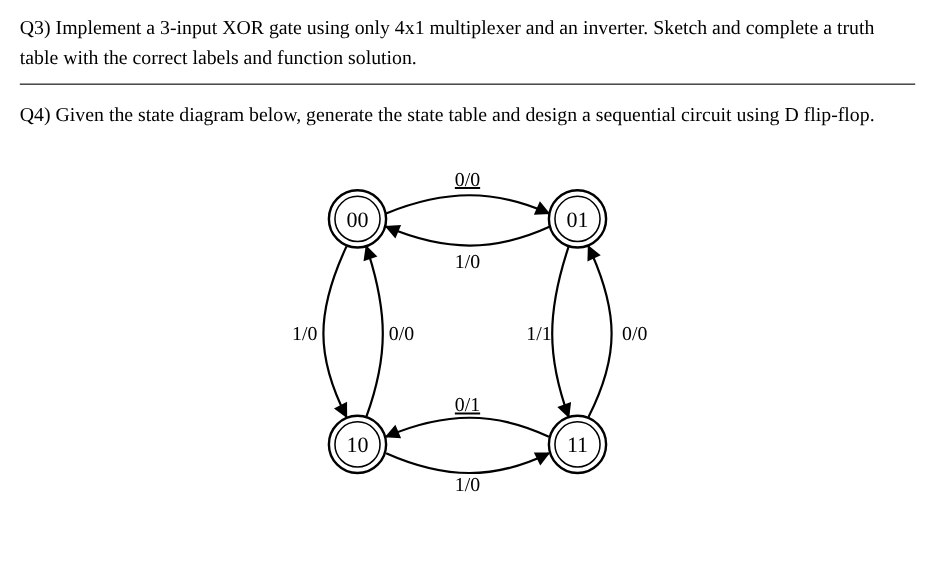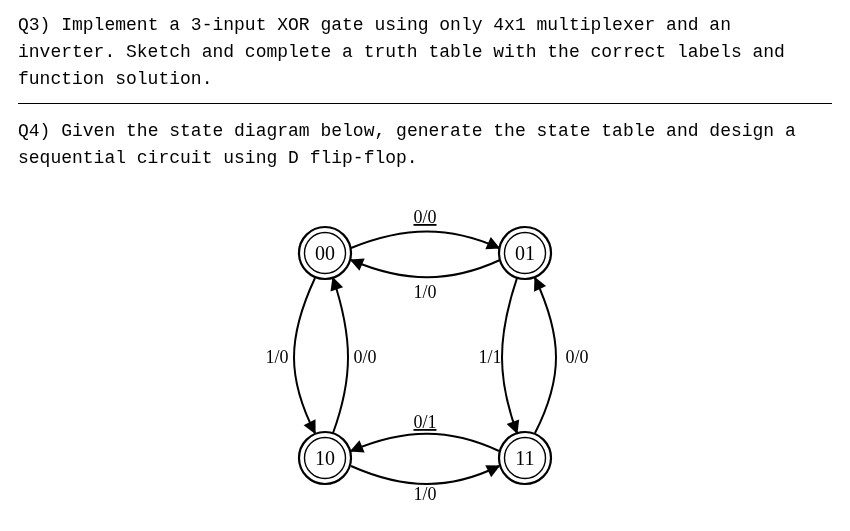--- a/index.html
+++ b/index.html
@@ -9,21 +9,20 @@
     color: #000;
     background: #fff;
     width: 850px;
     height: 531px;
     box-sizing: border-box;
     font-size: 18px;
     line-height: 1.5;
   }
   .question {
     margin-bottom: 6px;
-    font-family: Liberation Mono, monospace;
   }
   .divider {
     border-top: 1.5px solid #000;
     margin: 10px 0 14px 0;
   }
   .diagram-wrap {
     display: flex;
     justify-content: center;
     margin-top: 6px;
   }

